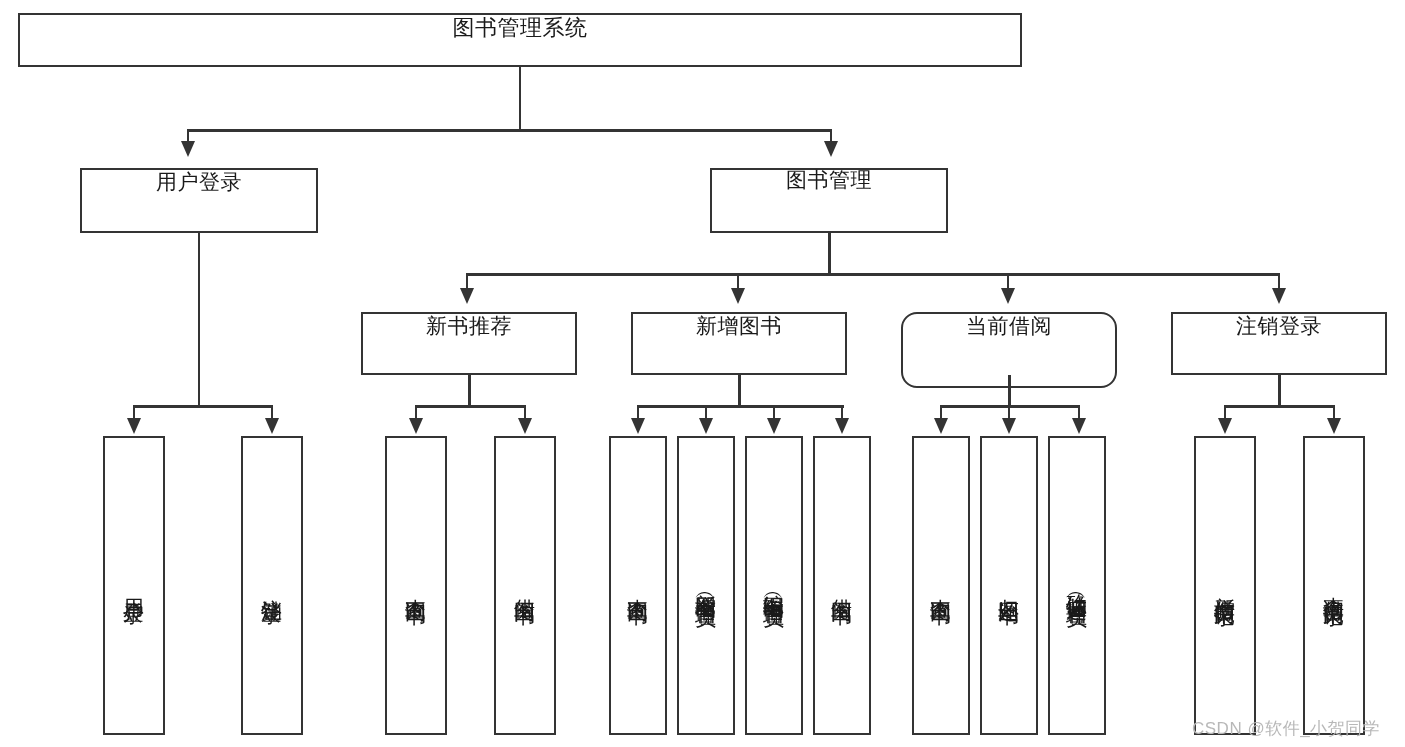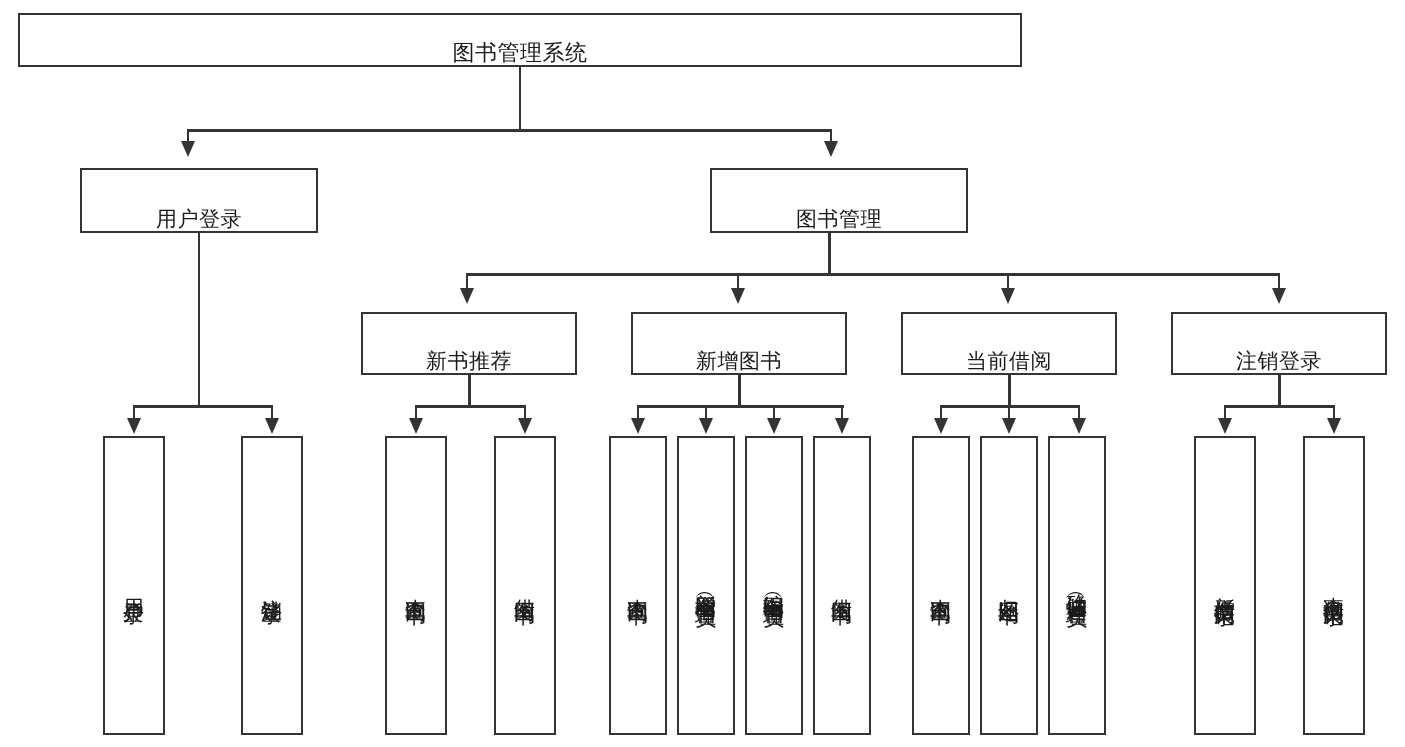--- a/index.html
+++ b/index.html
@@ -14,21 +14,21 @@
     background: #ffffff;
     font-family: "Liberation Sans", "DejaVu Sans", sans-serif;
     overflow: hidden;
   }
   .node {
     position: absolute;
     box-sizing: border-box;
     border: 2px solid #343434;
     background: #ffffff;
     display: flex;
-    align-items: flex-end;
+    align-items: flex-start;
     justify-content: center;
     color: #1a1a1a;
   }
   .node-label {
     font-size: 21px;
     line-height: 1.15;
     letter-spacing: 0.5px;
     white-space: nowrap;
   }
   .node.leaf {
@@ -81,21 +81,21 @@
   <div class="edge h" style="left:187px; top:129px; width:645px; height:3px;"></div>
 
   <div class="edge v" style="left:187px; top:129px; width:2px; height:22px;"></div>
   <div class="arrow" style="left:181px; top:141px;"></div>
   <div class="edge v" style="left:830px; top:129px; width:2px; height:22px;"></div>
   <div class="arrow" style="left:824px; top:141px;"></div>
 
   <div class="node" style="left:80px; top:168px; width:238px; height:65px;">
     <span class="node-label">用户登录</span>
   </div>
-  <div class="node" style="left:710px; top:168px; width:258px; height:65px;">
+  <div class="node" style="left:710px; top:168px; width:238px; height:65px;font-family:Liberation Mono, monospace;">
     <span class="node-label">图书管理</span>
   </div>
 
   <div class="edge v" style="left:198px; top:233px; width:2px; height:173px;"></div>
   <div class="edge h" style="left:133px; top:405px; width:140px; height:3px;"></div>
   <div class="edge v" style="left:133px; top:405px; width:2px; height:20px;"></div>
   <div class="arrow" style="left:127px; top:418px;"></div>
   <div class="edge v" style="left:271px; top:405px; width:2px; height:20px;"></div>
   <div class="arrow" style="left:265px; top:418px;"></div>
 
@@ -109,21 +109,21 @@
   <div class="arrow" style="left:1001px; top:288px;"></div>
   <div class="edge v" style="left:1278px; top:273px; width:2px; height:23px;"></div>
   <div class="arrow" style="left:1272px; top:288px;"></div>
 
   <div class="node" style="left:361px; top:312px; width:216px; height:63px;">
     <span class="node-label">新书推荐</span>
   </div>
   <div class="node" style="left:631px; top:312px; width:216px; height:63px;">
     <span class="node-label">新增图书</span>
   </div>
-  <div class="node" style="left:901px; top:312px; width:216px; height:63px;">
+  <div class="node" style="left:901px; top:312px; width:216px; height:76px;border-radius:16px;">
     <span class="node-label">当前借阅</span>
   </div>
   <div class="node" style="left:1171px; top:312px; width:216px; height:63px;">
     <span class="node-label">注销登录</span>
   </div>
 
   <div class="edge v" style="left:468px; top:375px; width:3px; height:32px;"></div>
   <div class="edge h" style="left:415px; top:405px; width:111px; height:3px;"></div>
   <div class="edge v" style="left:415px; top:405px; width:2px; height:20px;"></div>
   <div class="arrow" style="left:409px; top:418px;"></div>
@@ -194,14 +194,15 @@
     <span class="node-label">确认归还（管理员）</span>
   </div>
 
   <div class="node leaf" style="left:1194px; top:436px; width:62px; height:299px;">
     <span class="node-label">新增借阅记录</span>
   </div>
   <div class="node leaf" style="left:1303px; top:436px; width:62px; height:299px;">
     <span class="node-label">查询借阅记录</span>
   </div>
 
+  <div class="watermark" style="left:1192px; top:717px;">CSDN @软件_小贺同学</div>
 
 </div>
 
 </body></html>

